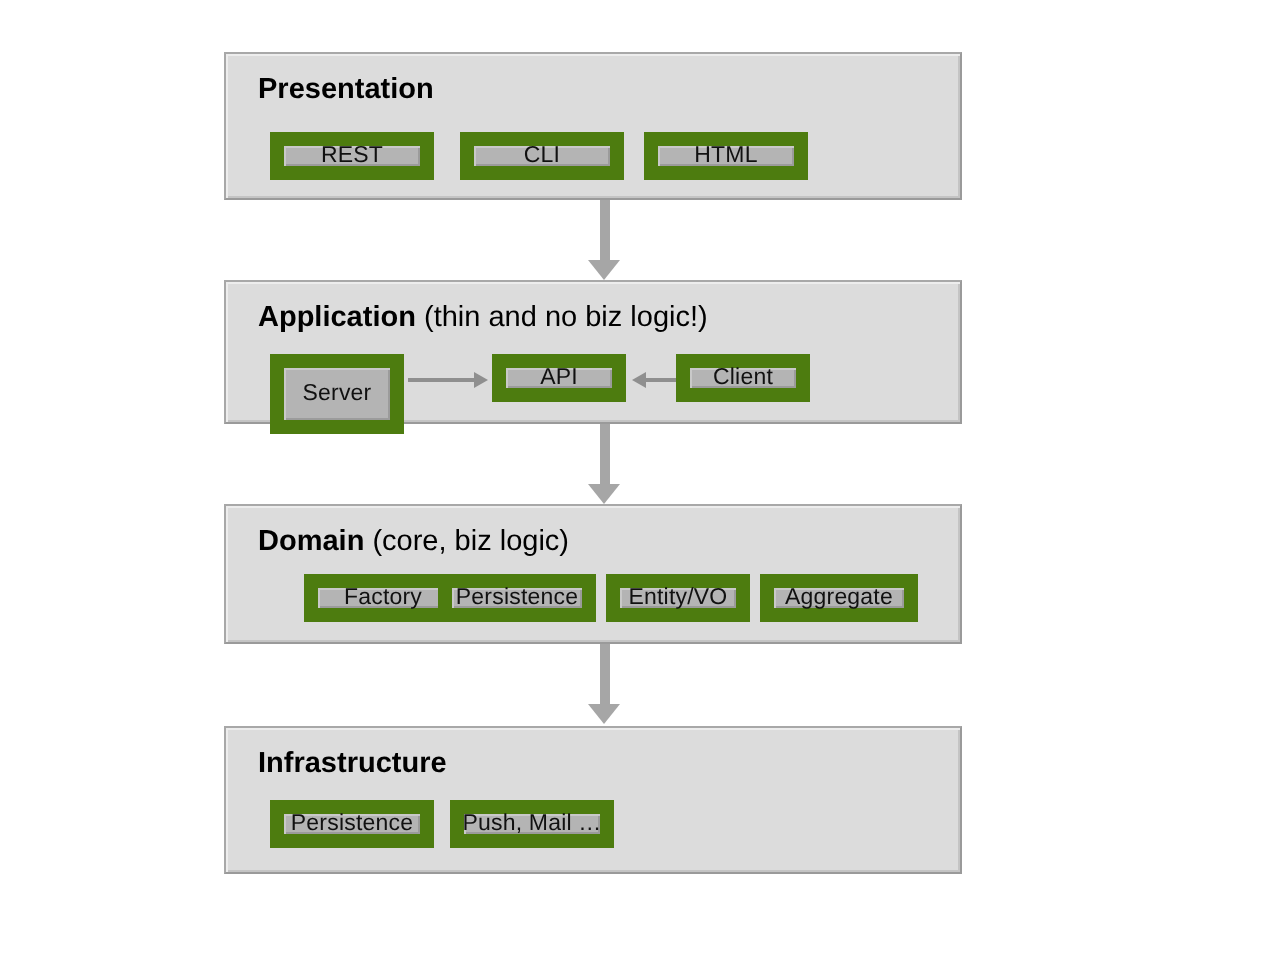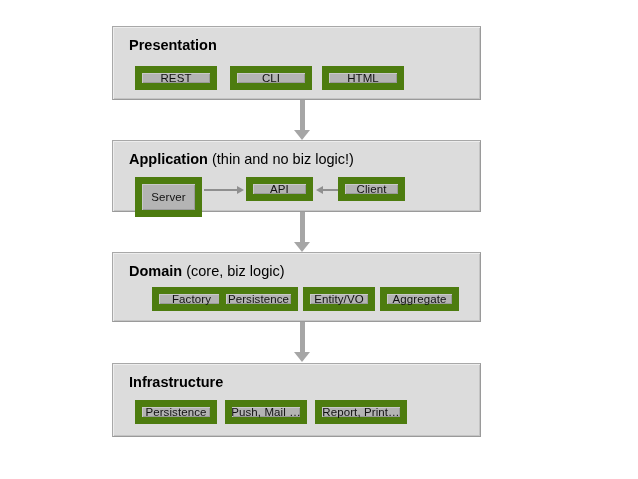--- a/index.html
+++ b/index.html
@@ -221,19 +221,16 @@
     <div class="layer-title">
       <span class="strong">Infrastructure</span>
     </div>
     <div class="row">
       <div class="box" style="left:22px; top:36px; width:82px; height:24px;">
         <span>Persistence</span>
       </div>
       <div class="box" style="left:112px; top:36px; width:82px; height:24px;">
         <span>Push, Mail …</span>
       </div>
-      <div class="box" style="left:202px; top:36px; width:92px; height:24px;">
-        <span>Report, Print…</span>
-      </div>
     </div>
   </div>
 
 </div>
 
 </body></html>

